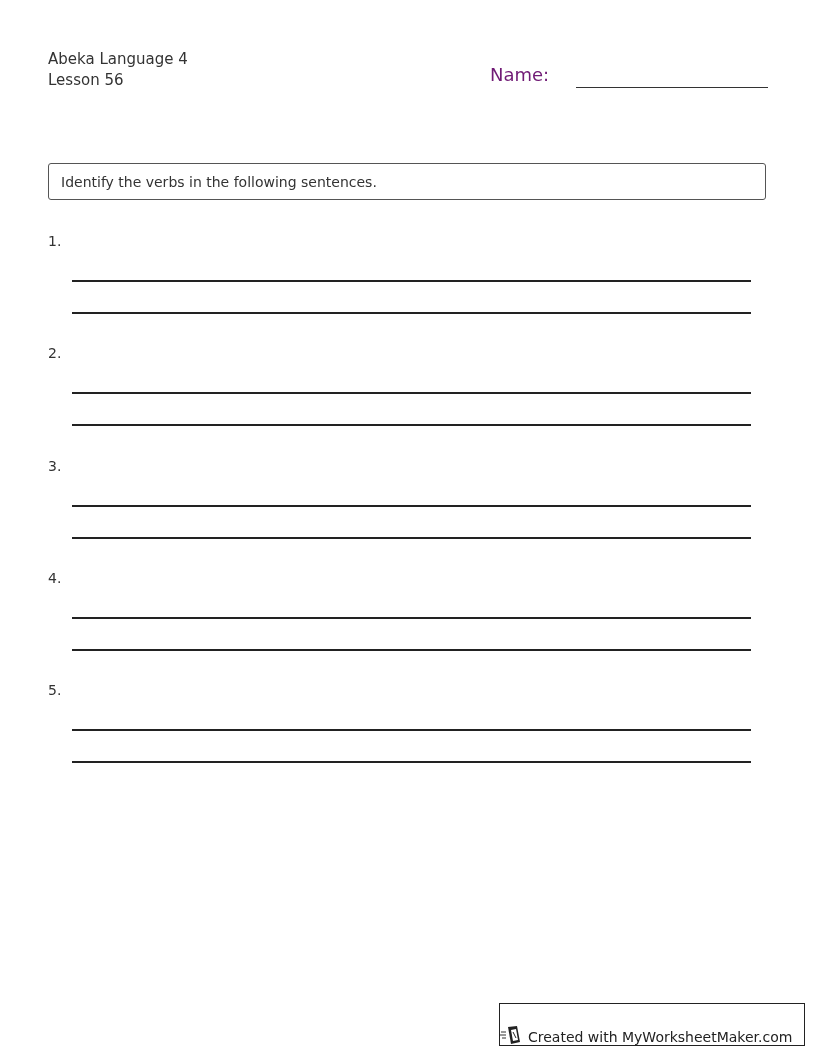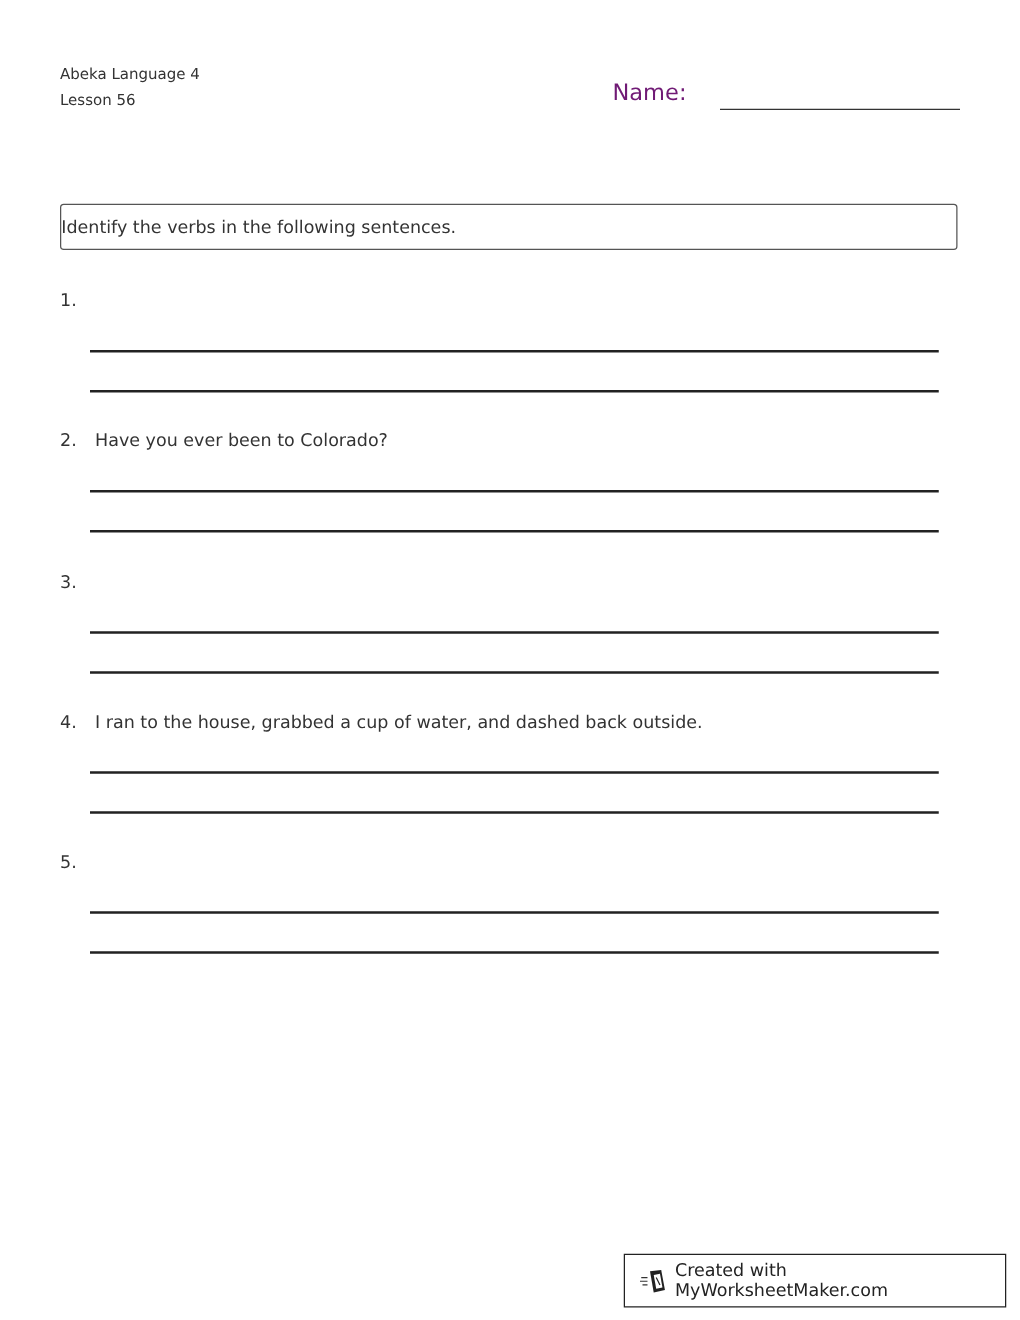--- a/index.html
+++ b/index.html
@@ -1,32 +1,32 @@
 <!DOCTYPE html>
 <html><head>
 <meta charset="utf-8">
 <style>
   html, body { margin: 0; padding: 0; background: #ffffff; }
   body { width: 816px; height: 1056px; position: relative; overflow: hidden;
          font-family: "DejaVu Sans", "Liberation Sans", sans-serif; color: #333333; }
-  .hdr-left { position: absolute; left: 48px; top: 49px; font-size: 12px; line-height: 21px; color: #333; }
+  .hdr-left { position: absolute; left: 48px; top: 49px; font-size: 15px; line-height: 21px; color: #333; }
   .hdr-right { position: absolute; left: 490px; top: 50px; width: 280px; }
   .field { display: flex; align-items: flex-end; height: 38px; }
   .field-label { width: 80px; text-align: left; font-size: 18px; color: #701a75; padding-right: 6px; line-height: 26px; }
   .field-line { flex: 0 0 192px; border-bottom: 1.5px solid #333; height: 27px; margin-left: 0; }
   .instructions { position: absolute; left: 48px; top: 163px; width: 718px; height: 37px;
                   border: 1.5px solid #555; border-radius: 3px; box-sizing: border-box;
-                  font-size: 14px; line-height: 36px; color: #333; }
+                  font-size: 14px; line-height: 36px; padding-left: 12px; color: #333; }
   .q { position: absolute; left: 48px; width: 720px; }
   .q-text { display: flex; font-size: 14px; line-height: 18px; color: #333; }
   .q-num { width: 28px; }
   .answer-line { position: absolute; left: 24px; width: 679px; height: 0; border-top: 2px solid #222; }
   .footer { position: absolute; left: 499px; top: 1003px; width: 306px; height: 43px;
-            border: 1.5px solid #222; box-sizing: border-box; display: flex; align-items: center;
-            padding-left: 12px; font-size: 14px; color: #222; }
+            border: 1.5px solid #222; box-sizing: border-box; display: flex; align-items: flex-end;
+            padding-left: 0; font-size: 14px; color: #222; }
   .footer svg { margin-right: 6px; }
 </style>
 </head>
 <body>
 
 <div class="hdr-left">
   <div>Abeka Language 4</div>
   <div>Lesson 56</div>
 </div>
 
@@ -43,38 +43,36 @@
   <div class="q-text">
       <span class="q-num">1.</span>
     </div>
   <div class="answer-line" style="top:48px;"></div>
   <div class="answer-line" style="top:80px;"></div>
 </div>
 
 <div class="q" style="top:344px;">
   <div class="q-text">
       <span class="q-num">2.</span>
-      <span>Have you ever been to Colorado?</span>
     </div>
   <div class="answer-line" style="top:48px;"></div>
   <div class="answer-line" style="top:80px;"></div>
 </div>
 
 <div class="q" style="top:457px;">
   <div class="q-text">
       <span class="q-num">3.</span>
     </div>
   <div class="answer-line" style="top:48px;"></div>
   <div class="answer-line" style="top:80px;"></div>
 </div>
 
 <div class="q" style="top:569px;">
   <div class="q-text">
       <span class="q-num">4.</span>
-      <span>I ran to the house, grabbed a cup of water, and dashed back outside.</span>
     </div>
   <div class="answer-line" style="top:48px;"></div>
   <div class="answer-line" style="top:80px;"></div>
 </div>
 
 <div class="q" style="top:681px;">
   <div class="q-text">
       <span class="q-num">5.</span>
     </div>
   <div class="answer-line" style="top:48px;"></div>

